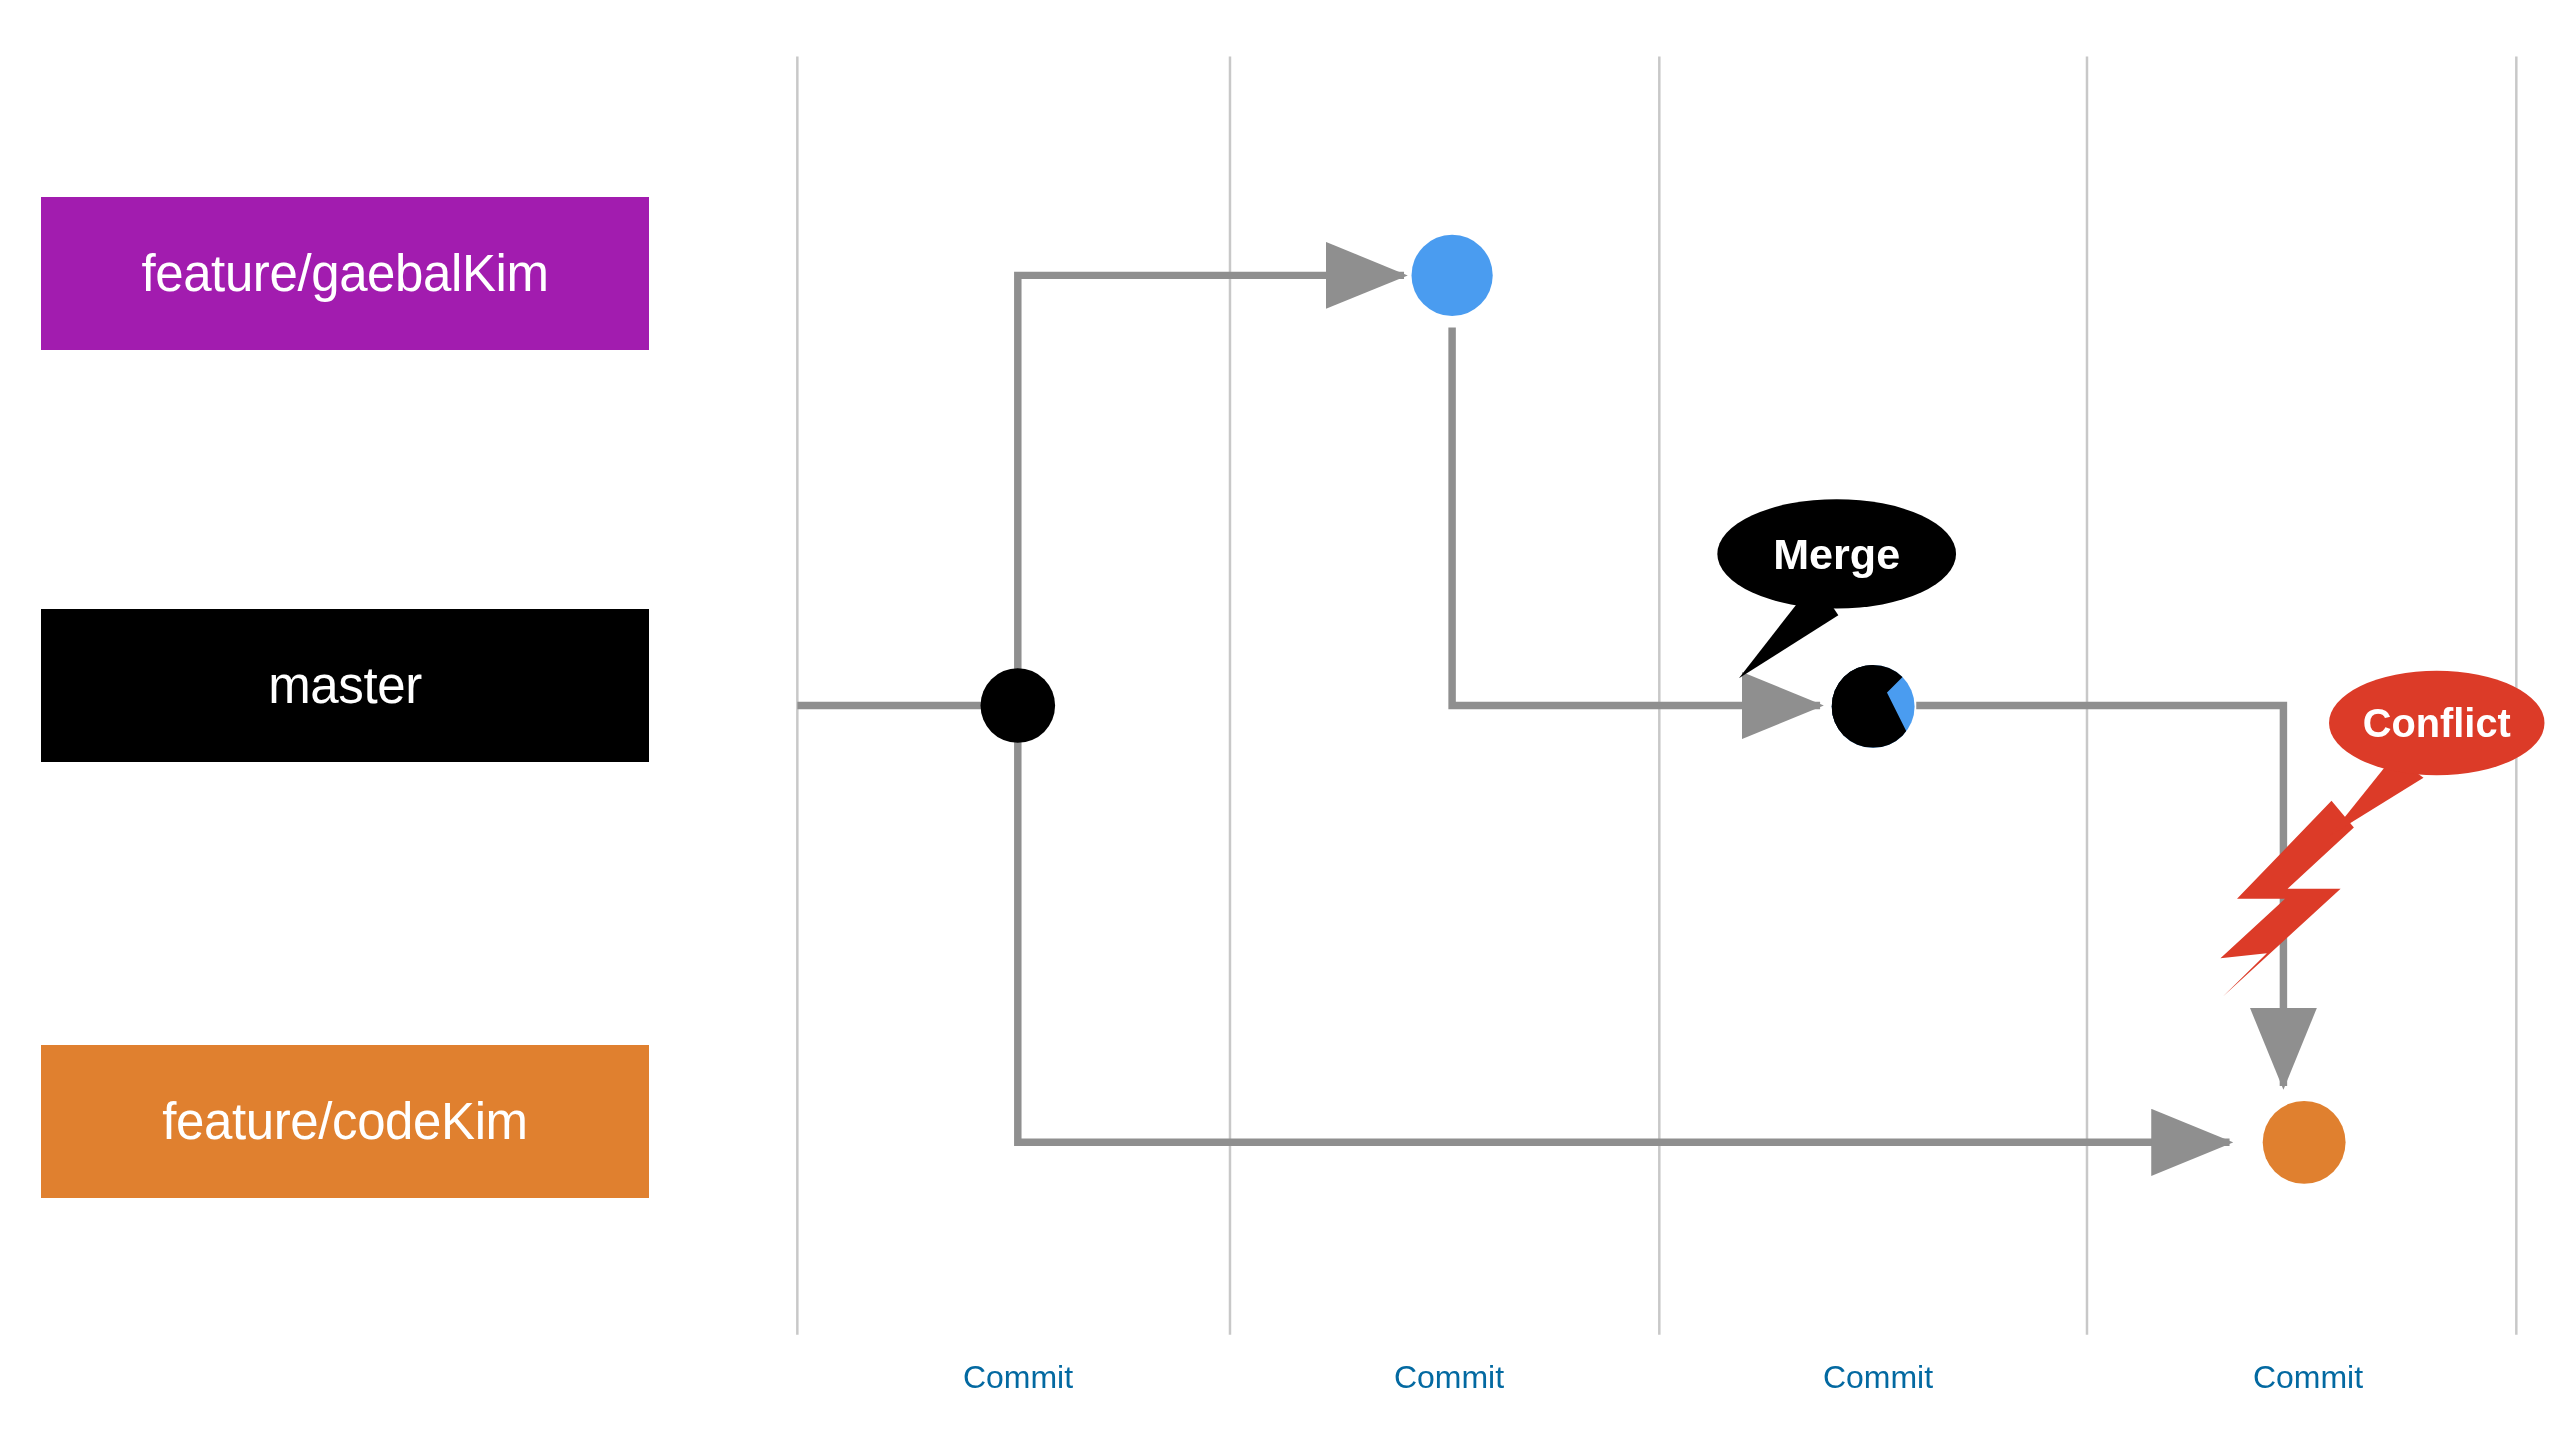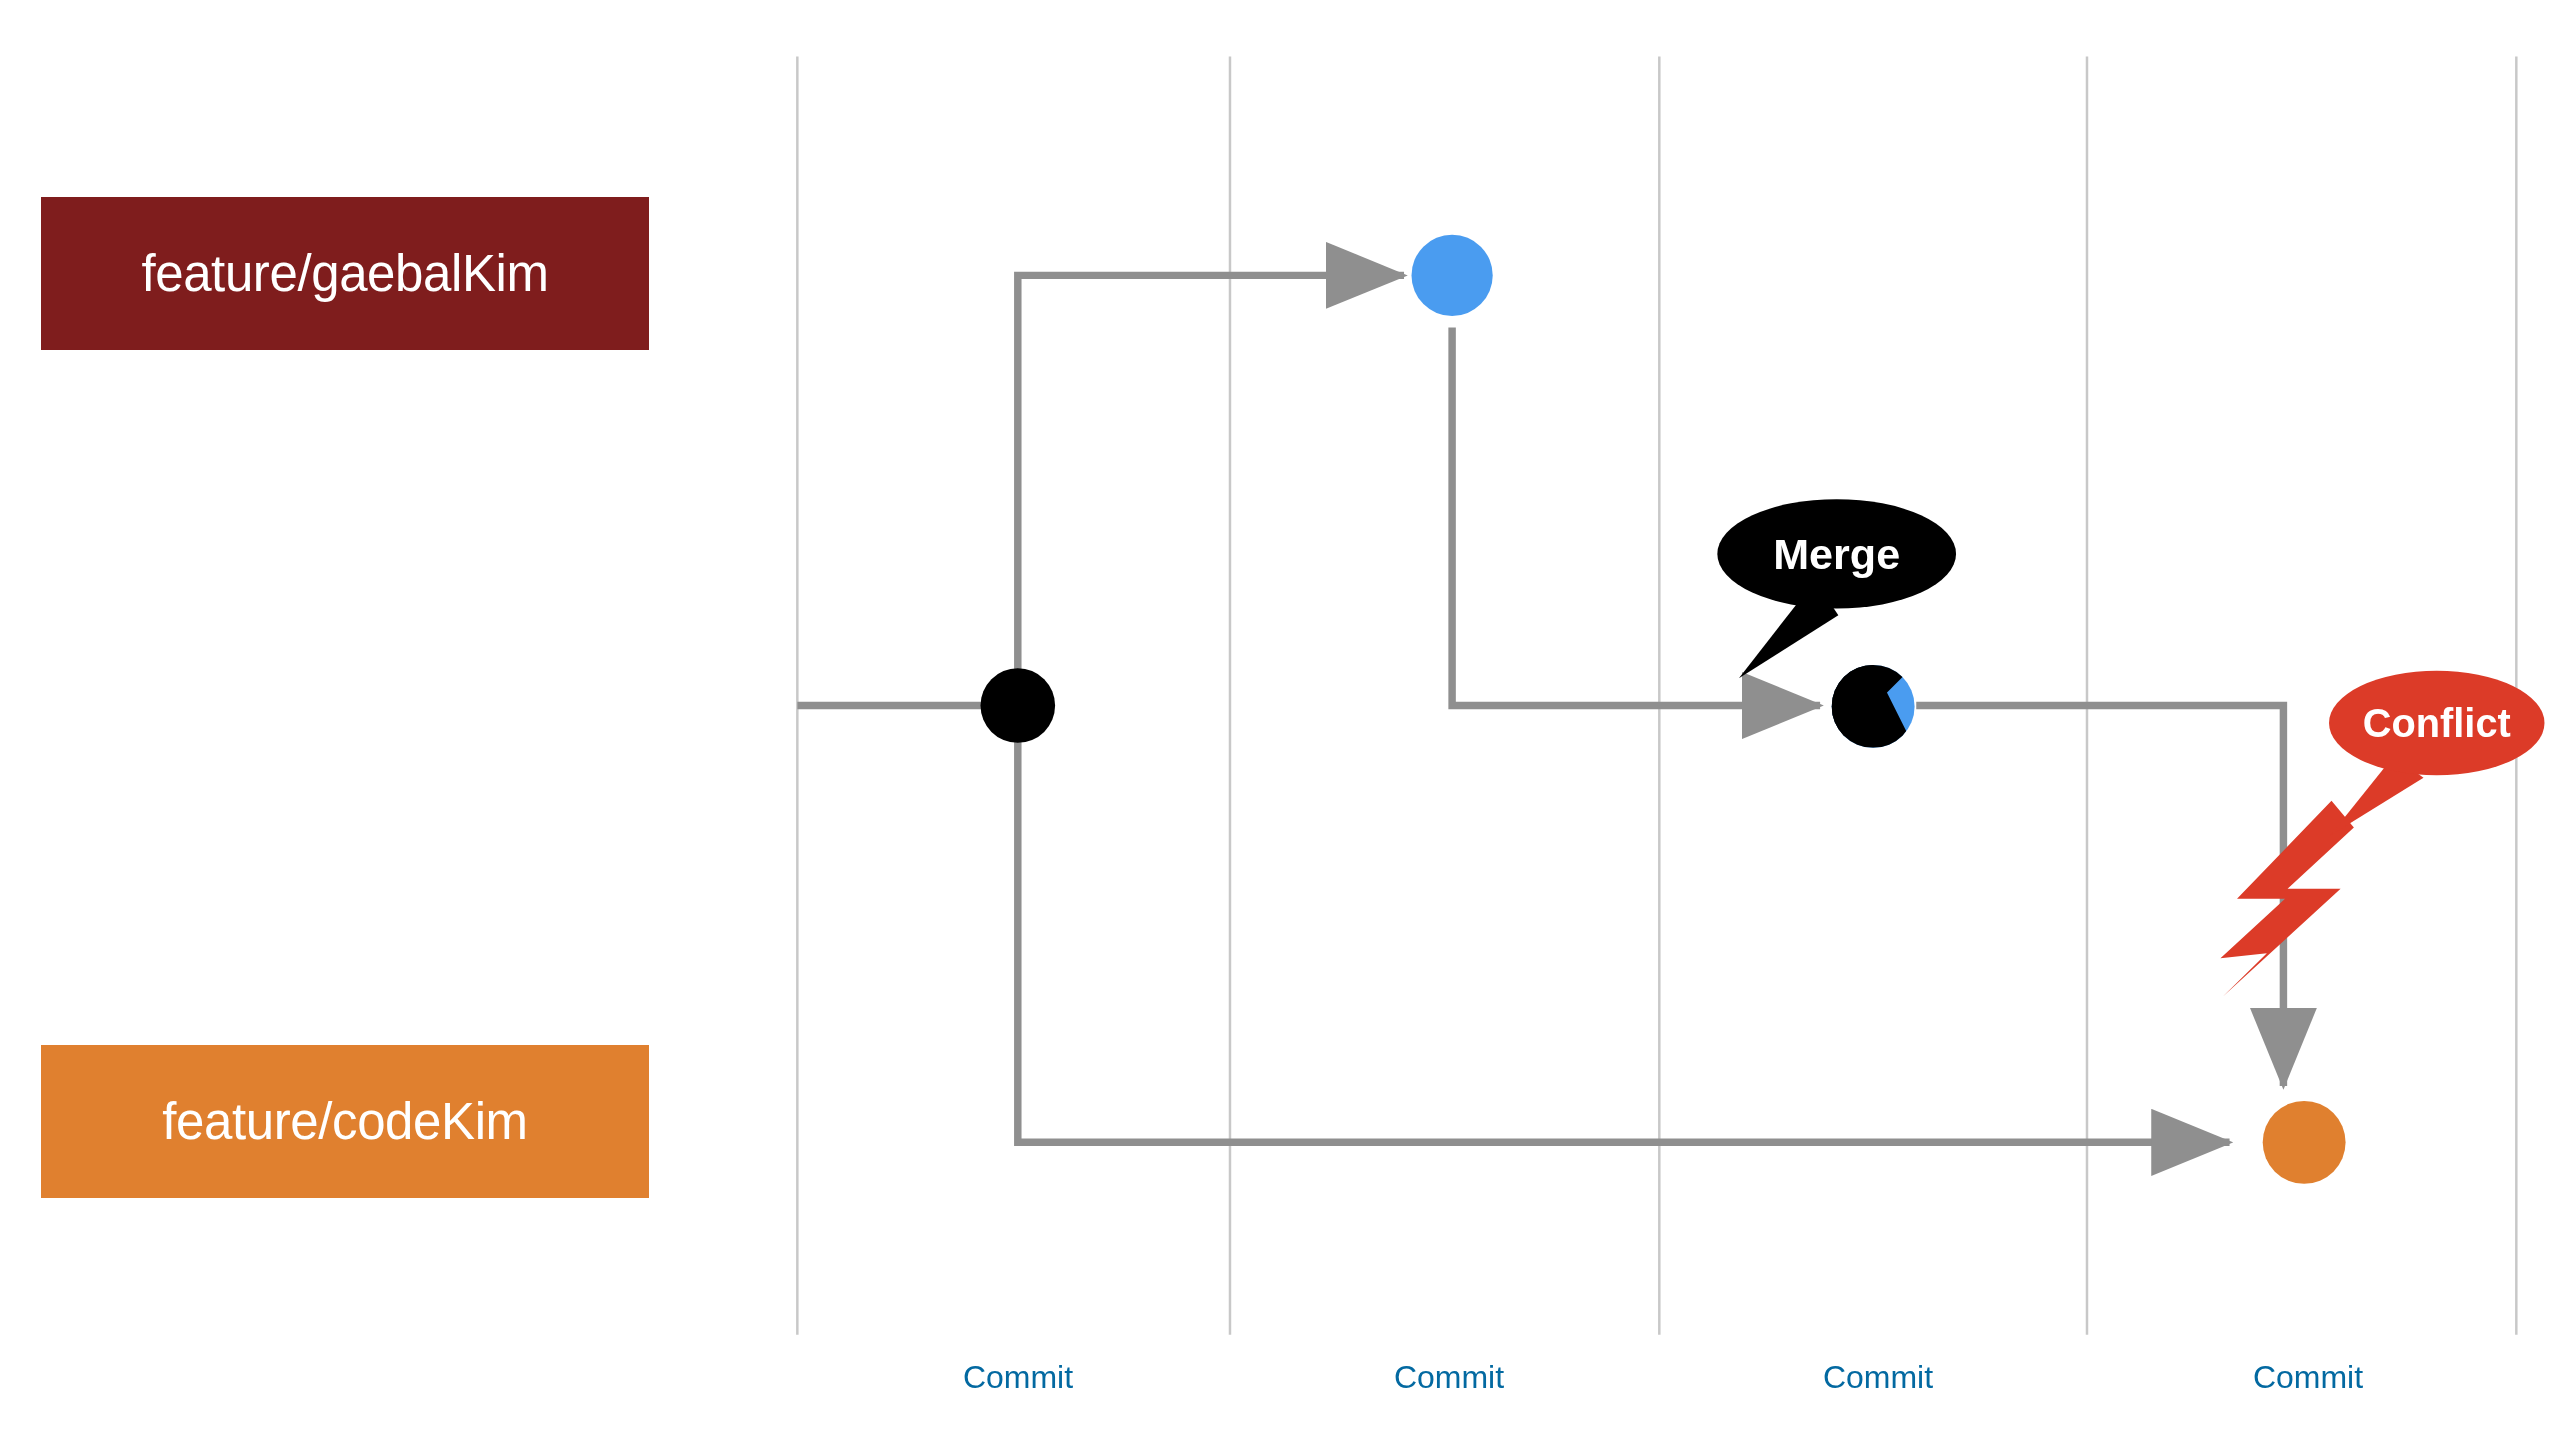--- a/index.html
+++ b/index.html
@@ -144,24 +144,27 @@
     <path d="M2813,966 L2699,1084 L2757,1084 L2679,1156 L2735,1150 L2682,1202
              L2824,1072 L2760,1072 L2840,998 Z" fill="#dc3b28"></path>
 
     <g>
       <path d="M2888,912 L2811,1008 L2924,938 Z" fill="#dc3b28"></path>
       <ellipse cx="2940" cy="872" rx="130" ry="63" fill="#dc3b28"></ellipse>
       <text class="callout-text" x="2940" y="872" font-size="48" text-anchor="middle" dominant-baseline="central">Conflict</text>
     </g>
   </svg>
 
-  <div class="branch-label" id="label-gaebalkim" style="background:#7f1d1d;text-align:center;">
+  <div class="branch-label" id="label-gaebalkim" style="background:#a21caf;text-align:center;">
     <span>feature/gaebalKim</span>
   </div>
 
+  <div class="branch-label" id="label-master" style="background:#000000;">
+    <span>master</span>
+  </div>
 
   <div class="branch-label" id="label-codekim" style="background:#e0802f;">
     <span>feature/codeKim</span>
   </div>
 
   <div class="axis-tick-label" style="left:852px;">Commit</div>
   <div class="axis-tick-label" style="left:1283px;">Commit</div>
   <div class="axis-tick-label" style="left:1712px;">Commit</div>
   <div class="axis-tick-label" style="left:2142px;">Commit</div>
 

